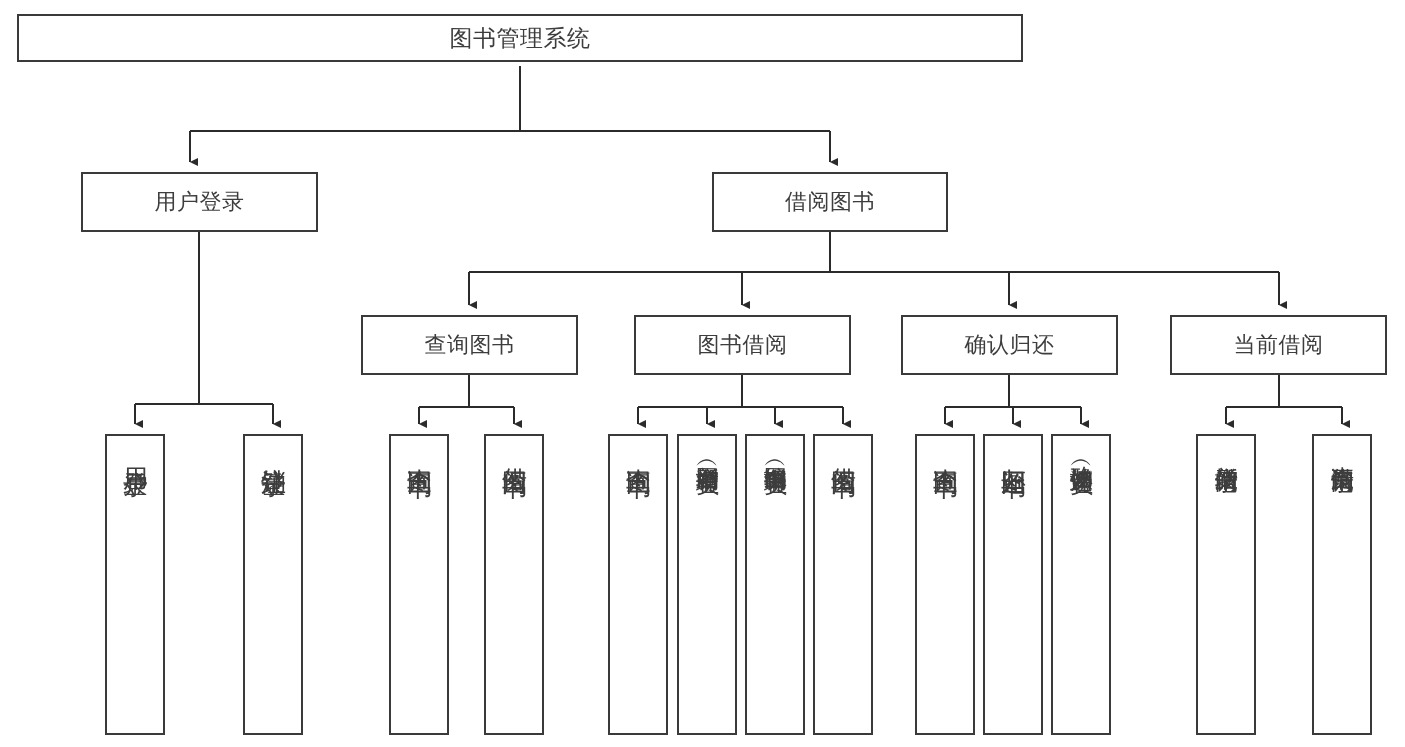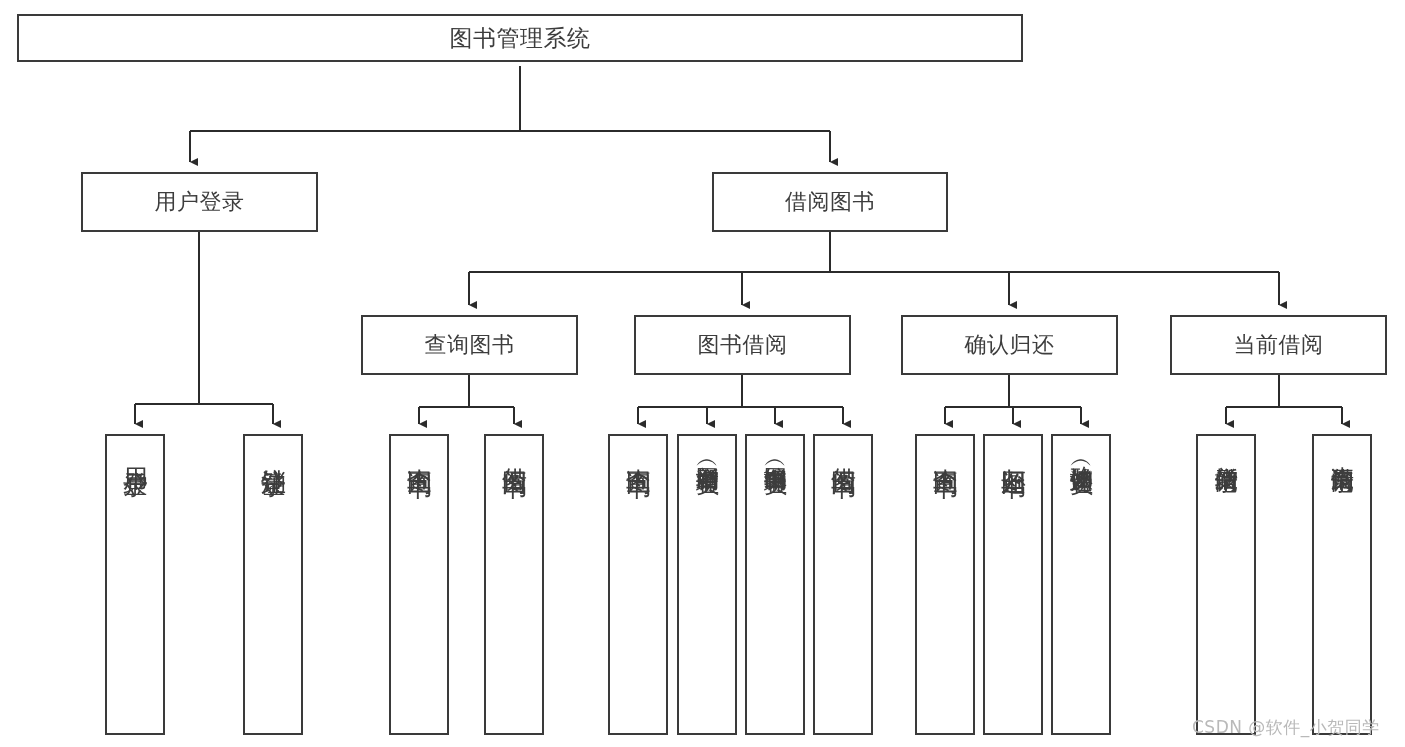--- a/index.html
+++ b/index.html
@@ -193,15 +193,14 @@
     <span class="label">确认归还（管理员）</span>
   </div>
 
   <div class="node vert small" style="left:1196px; top:434px; width:60px; height:301px;">
     <span class="label">新增借阅记录</span>
   </div>
   <div class="node vert small" style="left:1312px; top:434px; width:60px; height:301px;">
     <span class="label">查询借阅记录</span>
   </div>
 
-  <div class="watermark" style="left:1192px; top:716px;">CSDN @软件_小贺同学</div>
 
 </div>
 
 </body></html>

